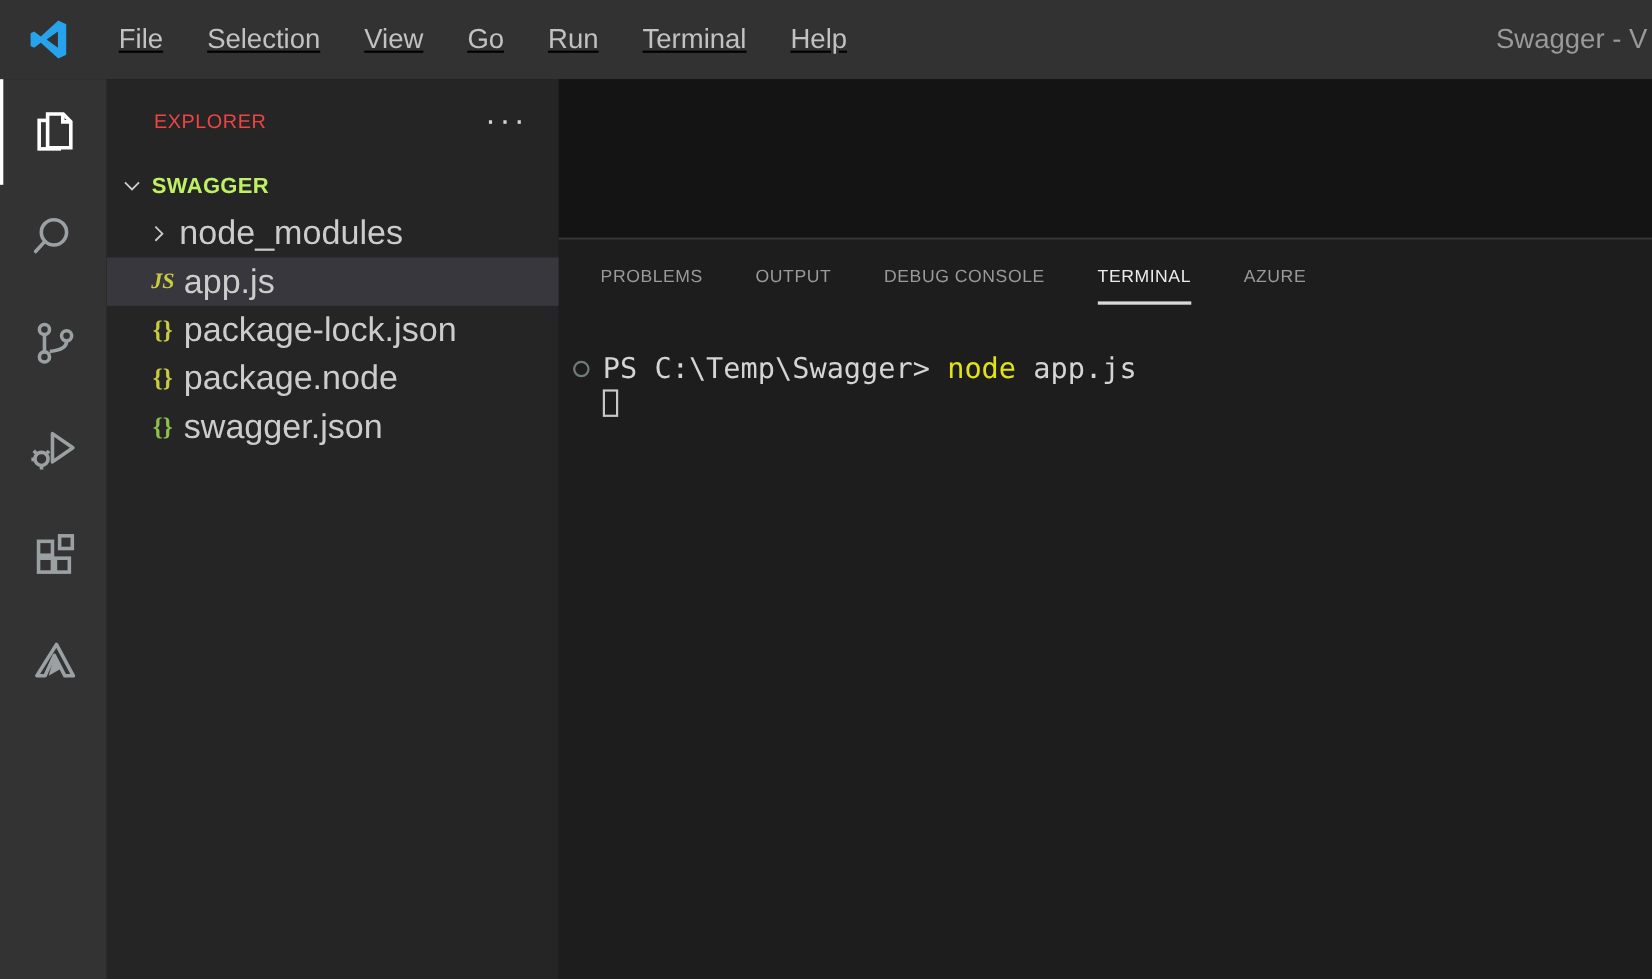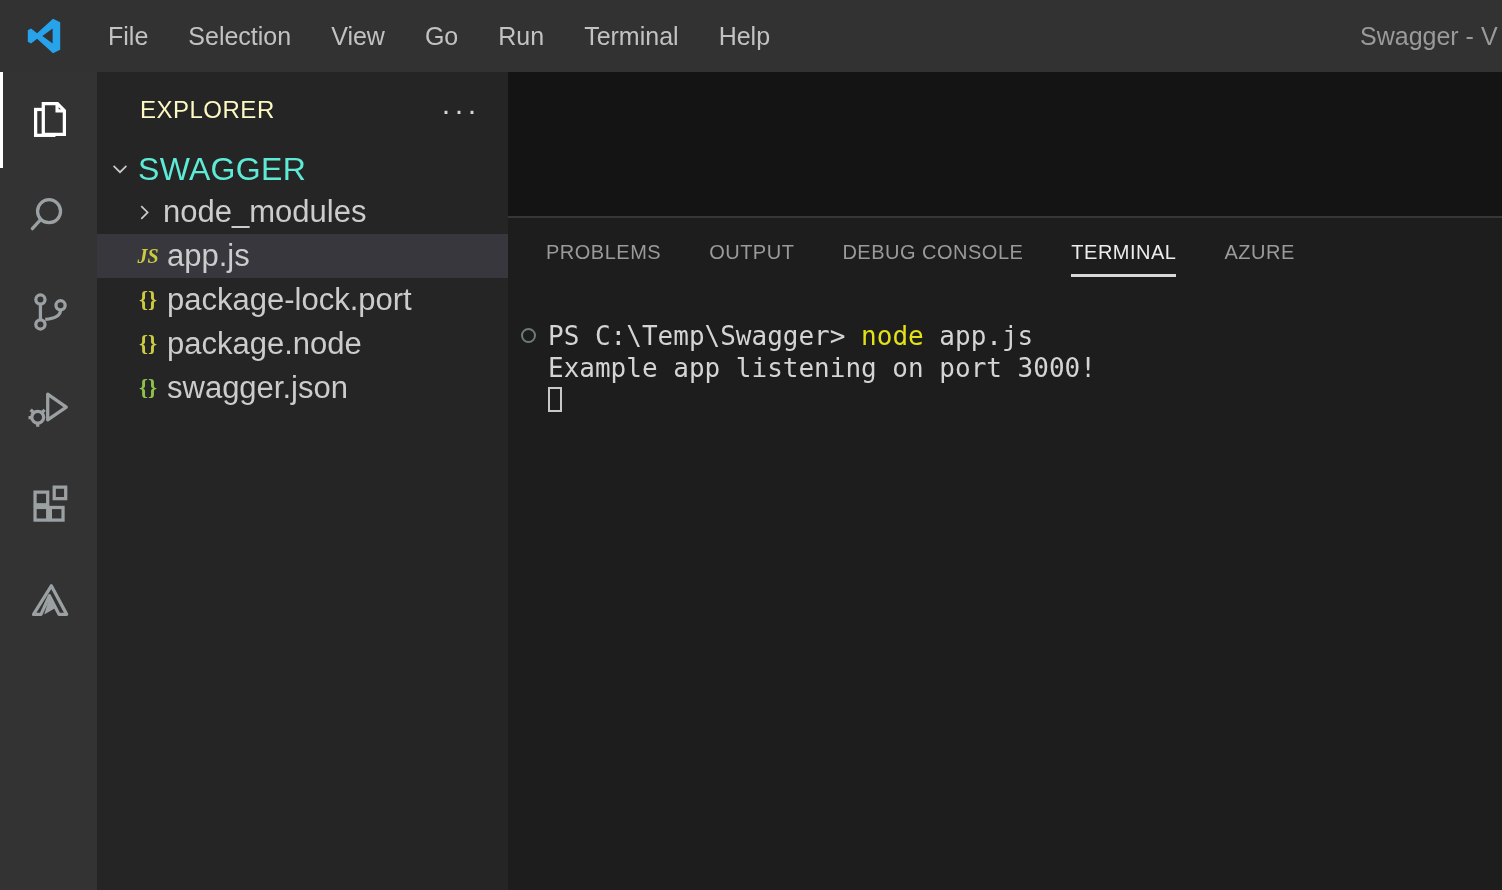--- a/index.html
+++ b/index.html
@@ -4,63 +4,63 @@
 <style>
   * { margin:0; padding:0; box-sizing:border-box; }
   html,body { width:1502px; height:890px; overflow:hidden; background:#1d1d1e;
               font-family:"Liberation Sans", sans-serif; }
   .app { position:relative; width:1502px; height:890px; overflow:hidden; }
 
   
   .titlebar { position:absolute; top:0; left:0; width:1502px; height:72px;
               background:#323233; display:flex; align-items:center; }
   .logo-box { width:88px; height:72px; display:flex; align-items:center; justify-content:center; flex:0 0 auto; }
-  .menubar { display:flex; align-items:flex-end; height:72px; }
+  .menubar { display:flex; align-items:flex-end; height:72px;text-decoration:underline; }
   .menu-item { padding:0 20px; line-height:72px; font-size:25px; color:#c2c2c2; cursor:default; }
   .window-title { position:absolute; left:1360px; top:0; line-height:72px; font-size:25px;
                   color:#9a9a9a; white-space:nowrap;text-align:center; }
 
   
   .activitybar { position:absolute; top:72px; left:0; width:97px; height:818px; background:#333333; }
   .ab-item { width:97px; height:96px; display:flex; align-items:center; justify-content:center;
              border-left:3px solid transparent; cursor:pointer; }
   .ab-item svg { width:46px; height:46px; }
   .ab-item .stroke { stroke:#9ba0a3; fill:none; stroke-width:1.7; }
   .ab-item .fillg  { fill:#9ba0a3; }
   .ab-item.active { border-left:3px solid #ffffff; }
   .ab-item.active .stroke { stroke:#ffffff; }
 
   
   .sidebar { position:absolute; top:72px; left:97px; width:411px; height:818px; background:#252526; }
   .sb-header { position:absolute; top:20px; left:0; width:100%; height:36px;
                display:flex; align-items:center; padding:0 28px 0 43px; }
-  .sb-title { font-size:24px; color:#fef9c3; letter-spacing:0.5px; flex:1 1 auto; }
+  .sb-title { font-size:18px; color:#ef4444; letter-spacing:0.5px; flex:1 1 auto; }
   .sb-more { font-size:30px; color:#d4d4d4; letter-spacing:3px; line-height:20px; cursor:pointer; }
   .ws-row { position:absolute; top:76px; left:0; width:100%; height:42px;
             display:flex; align-items:center; padding-left:12px; cursor:pointer; }
   .ws-row svg { width:22px; height:22px; margin-right:7px; }
-  .ws-label { font-size:32px; font-weight:normal; color:#5eead4; letter-spacing:0.3px; }
+  .ws-label { font-size:20px; font-weight:bold; color:#bef264; letter-spacing:0.3px; }
   .tree { position:absolute; top:118px; left:0; width:100%; }
   .trow { height:44px; display:flex; align-items:center; padding-left:36px; cursor:pointer; }
   .trow.selected { background:#37373d; }
   .twisty { width:22px; height:22px; margin-right:8px; flex:0 0 auto; }
   .ficon { width:30px; margin-right:4px; flex:0 0 auto; text-align:center;
            font-family:Liberation Serif, serif; font-weight:bold; }
   .ficon.js   { font-size:20px; font-style:italic; color:#cbcb41; }
   .ficon.brace{ font-size:23px; }
   .tlabel { font-size:31px; color:#cccccc; }
 
   
   .editor { position:absolute; top:72px; left:508px; width:994px; height:146px;
             background:#141414; border-bottom:2px solid #373738; }
 
   
   .panel { position:absolute; top:218px; left:508px; width:994px; height:672px; background:#1d1d1e; }
   .tabs { position:absolute; top:0; left:38px; display:flex; gap:48px; padding-top:21px; }
-  .tab { font-size:20px; letter-spacing:0.5px; color:#9a9a9a; line-height:26px;
+  .tab { font-size:16px; letter-spacing:0.5px; color:#9a9a9a; line-height:26px;
          padding-bottom:9px; border-bottom:3px solid transparent; cursor:pointer; white-space:nowrap; }
   .tab.active { color:#ececec; border-bottom:3px solid #d9d9d9; }
 
   .terminal { position:absolute; top:102px; left:0; width:994px;
               font-family:"DejaVu Sans Mono", monospace; font-size:26px; line-height:32px;
               color:#d4d4d4; cursor:text; }
   .tline { white-space:pre; padding-left:40px; }
   .cmd-yellow { color:#e2e216; }
   .cmd-decoration { position:absolute; left:13px; top:8px; width:15px; height:15px;
                     border:2.5px solid #6f7a7a; border-radius:50%; cursor:pointer; }
@@ -153,21 +153,21 @@
           <path d="M9 5.5l7 7-7 7" fill="none" stroke="#cccccc" stroke-width="1.8"></path>
         </svg>
         <span class="tlabel">node_modules</span>
       </div>
       <div class="trow selected">
         <span class="ficon js">JS</span>
         <span class="tlabel">app.js</span>
       </div>
       <div class="trow">
         <span class="ficon brace" style="color:#cbcb41">{}</span>
-        <span class="tlabel">package-lock.port</span>
+        <span class="tlabel">package-lock.json</span>
       </div>
       <div class="trow">
         <span class="ficon brace" style="color:#cbcb41">{}</span>
         <span class="tlabel">package.node</span>
       </div>
       <div class="trow">
         <span class="ficon brace" style="color:#8dc149">{}</span>
         <span class="tlabel">swagger.json</span>
       </div>
     </div>
@@ -180,18 +180,17 @@
       <span class="tab">PROBLEMS</span>
       <span class="tab">OUTPUT</span>
       <span class="tab">DEBUG CONSOLE</span>
       <span class="tab active">TERMINAL</span>
       <span class="tab">AZURE</span>
     </div>
 
     <div class="terminal">
       <span class="cmd-decoration"></span>
       <div class="tline"><span>PS C:\Temp\Swagger&gt; </span><span class="cmd-yellow">node</span><span> app.js</span></div>
-      <div class="tline">Example app listening on port 3000!</div>
       <div class="tline"><span class="cursor"></span></div>
     </div>
   </section>
 
 </div>
 
 </body></html>

